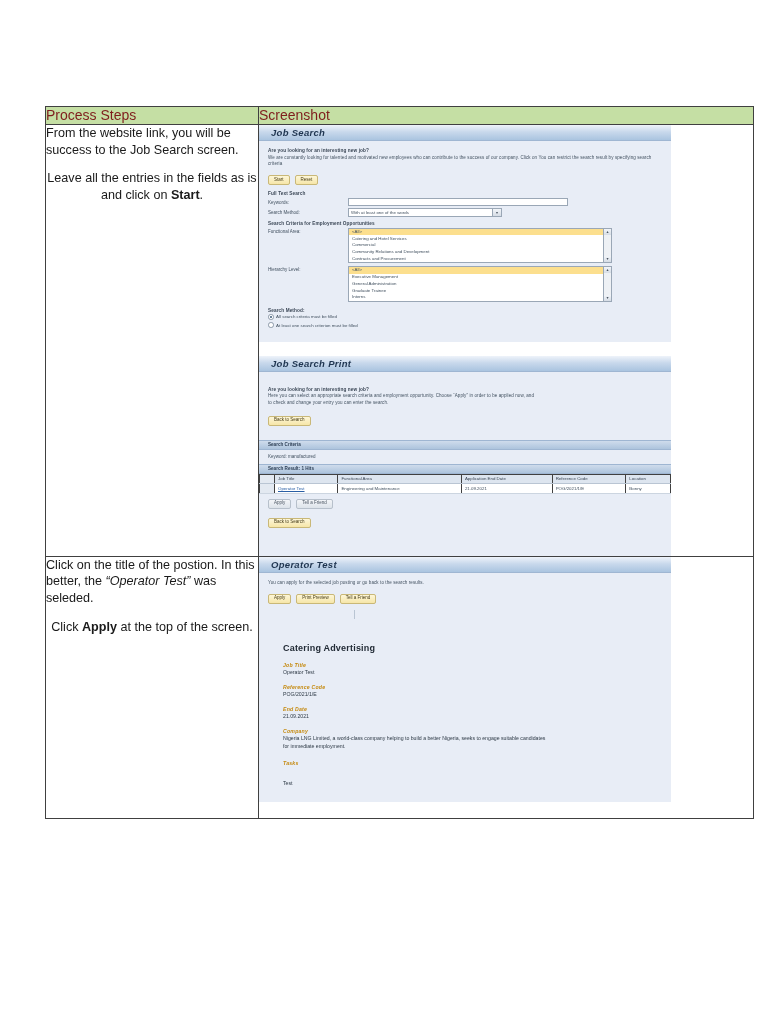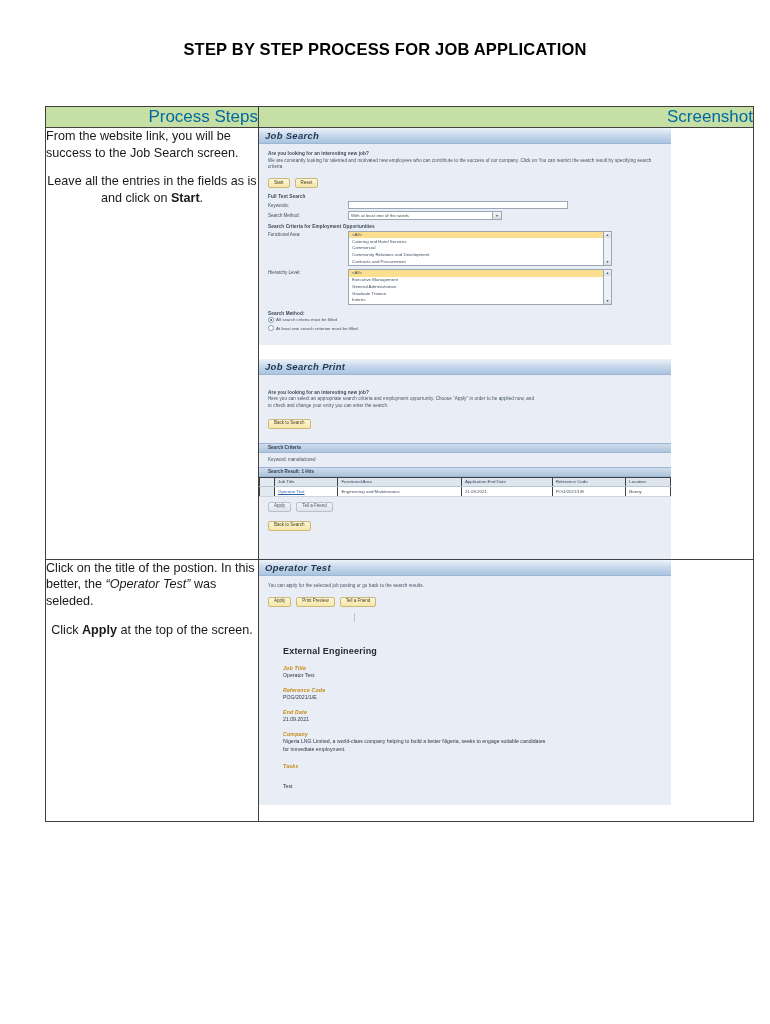--- a/index.html
+++ b/index.html
@@ -49,25 +49,25 @@
   .main-table td, .main-table th {
     border: 1px solid #404040;
     vertical-align: top;
     padding: 0;
   }
   .col-steps { width: 213px; }
   .col-shot  { width: 495px; }
 
   .hdr-cell {
     background: #c5dfa4;
-    font-size: 17px;
+    font-size: 14px;
     font-weight: normal;
-    text-align: right;
+    text-align: left;
     padding: 3px 6px 4px 8px;
-    color: #0369a1;
+    color: #7f1d1d;
     height: 17px;
   }
 
   .steps-cell {
     padding: 7px 8px 8px 9px;
     font-size: 12.6px;
     line-height: 1.32;
     color: #1a1a1a;
   }
   .steps-cell p { margin: 0 0 12px 0; }
@@ -90,21 +90,21 @@
     filter: blur(0.28px);
   }
   .sap.small { font-size: 4.6px; }
 
   .sap-titlebar {
     height: 15px;
     background: linear-gradient(to bottom, #eef3fa 0%, #c9d9ec 45%, #aac4e0 100%);
     border-bottom: 1px solid #9fb6d2;
     display: flex;
     align-items: center;
-    padding-left: 6px;
+    padding-left: 12px;
   }
   .sap-title {
     font-size: 9.5px;
     font-weight: bold;
     font-style: italic;
     color: #1f3550;
     letter-spacing: 0.3px;
   }
 
   .sap-body { padding: 7px 9px 8px 9px; }
@@ -295,21 +295,20 @@
   .divider-tick {
     width: 1px; height: 9px; background: #b9c5d3;
     margin: 4px 0 0 86px;
   }
 </style>
 </head>
 <body>
 
 <div class="page">
 
-  <div class="doc-title">STEP BY STEP PROCESS FOR JOB APPLICATION</div>
 
   <table class="main-table">
     <colgroup>
       <col class="col-steps">
       <col class="col-shot">
     </colgroup>
     <thead>
       <tr>
         <th class="hdr-cell">Process Steps</th>
         <th class="hdr-cell">Screenshot</th>
@@ -488,21 +487,21 @@
               <div class="btn-row">
                 <span class="sap-btn">Apply</span>
                 <span class="sap-btn">Print Preview</span>
                 <span class="sap-btn">Tell a Friend</span>
               </div>
               <div class="divider-tick"></div>
             </div>
 
             <div class="detail-wrap">
               <div class="detail-inner">
-                <div class="detail-h1">External Engineering</div>
+                <div class="detail-h1">Catering Advertising</div>
 
                 <div class="fld-label">Job Title</div>
                 <div class="fld-val">Operator Test</div>
 
                 <div class="fld-label">Reference Code</div>
                 <div class="fld-val">POG/2021/1/E</div>
 
                 <div class="fld-label">End Date</div>
                 <div class="fld-val">21.09.2021</div>
 

